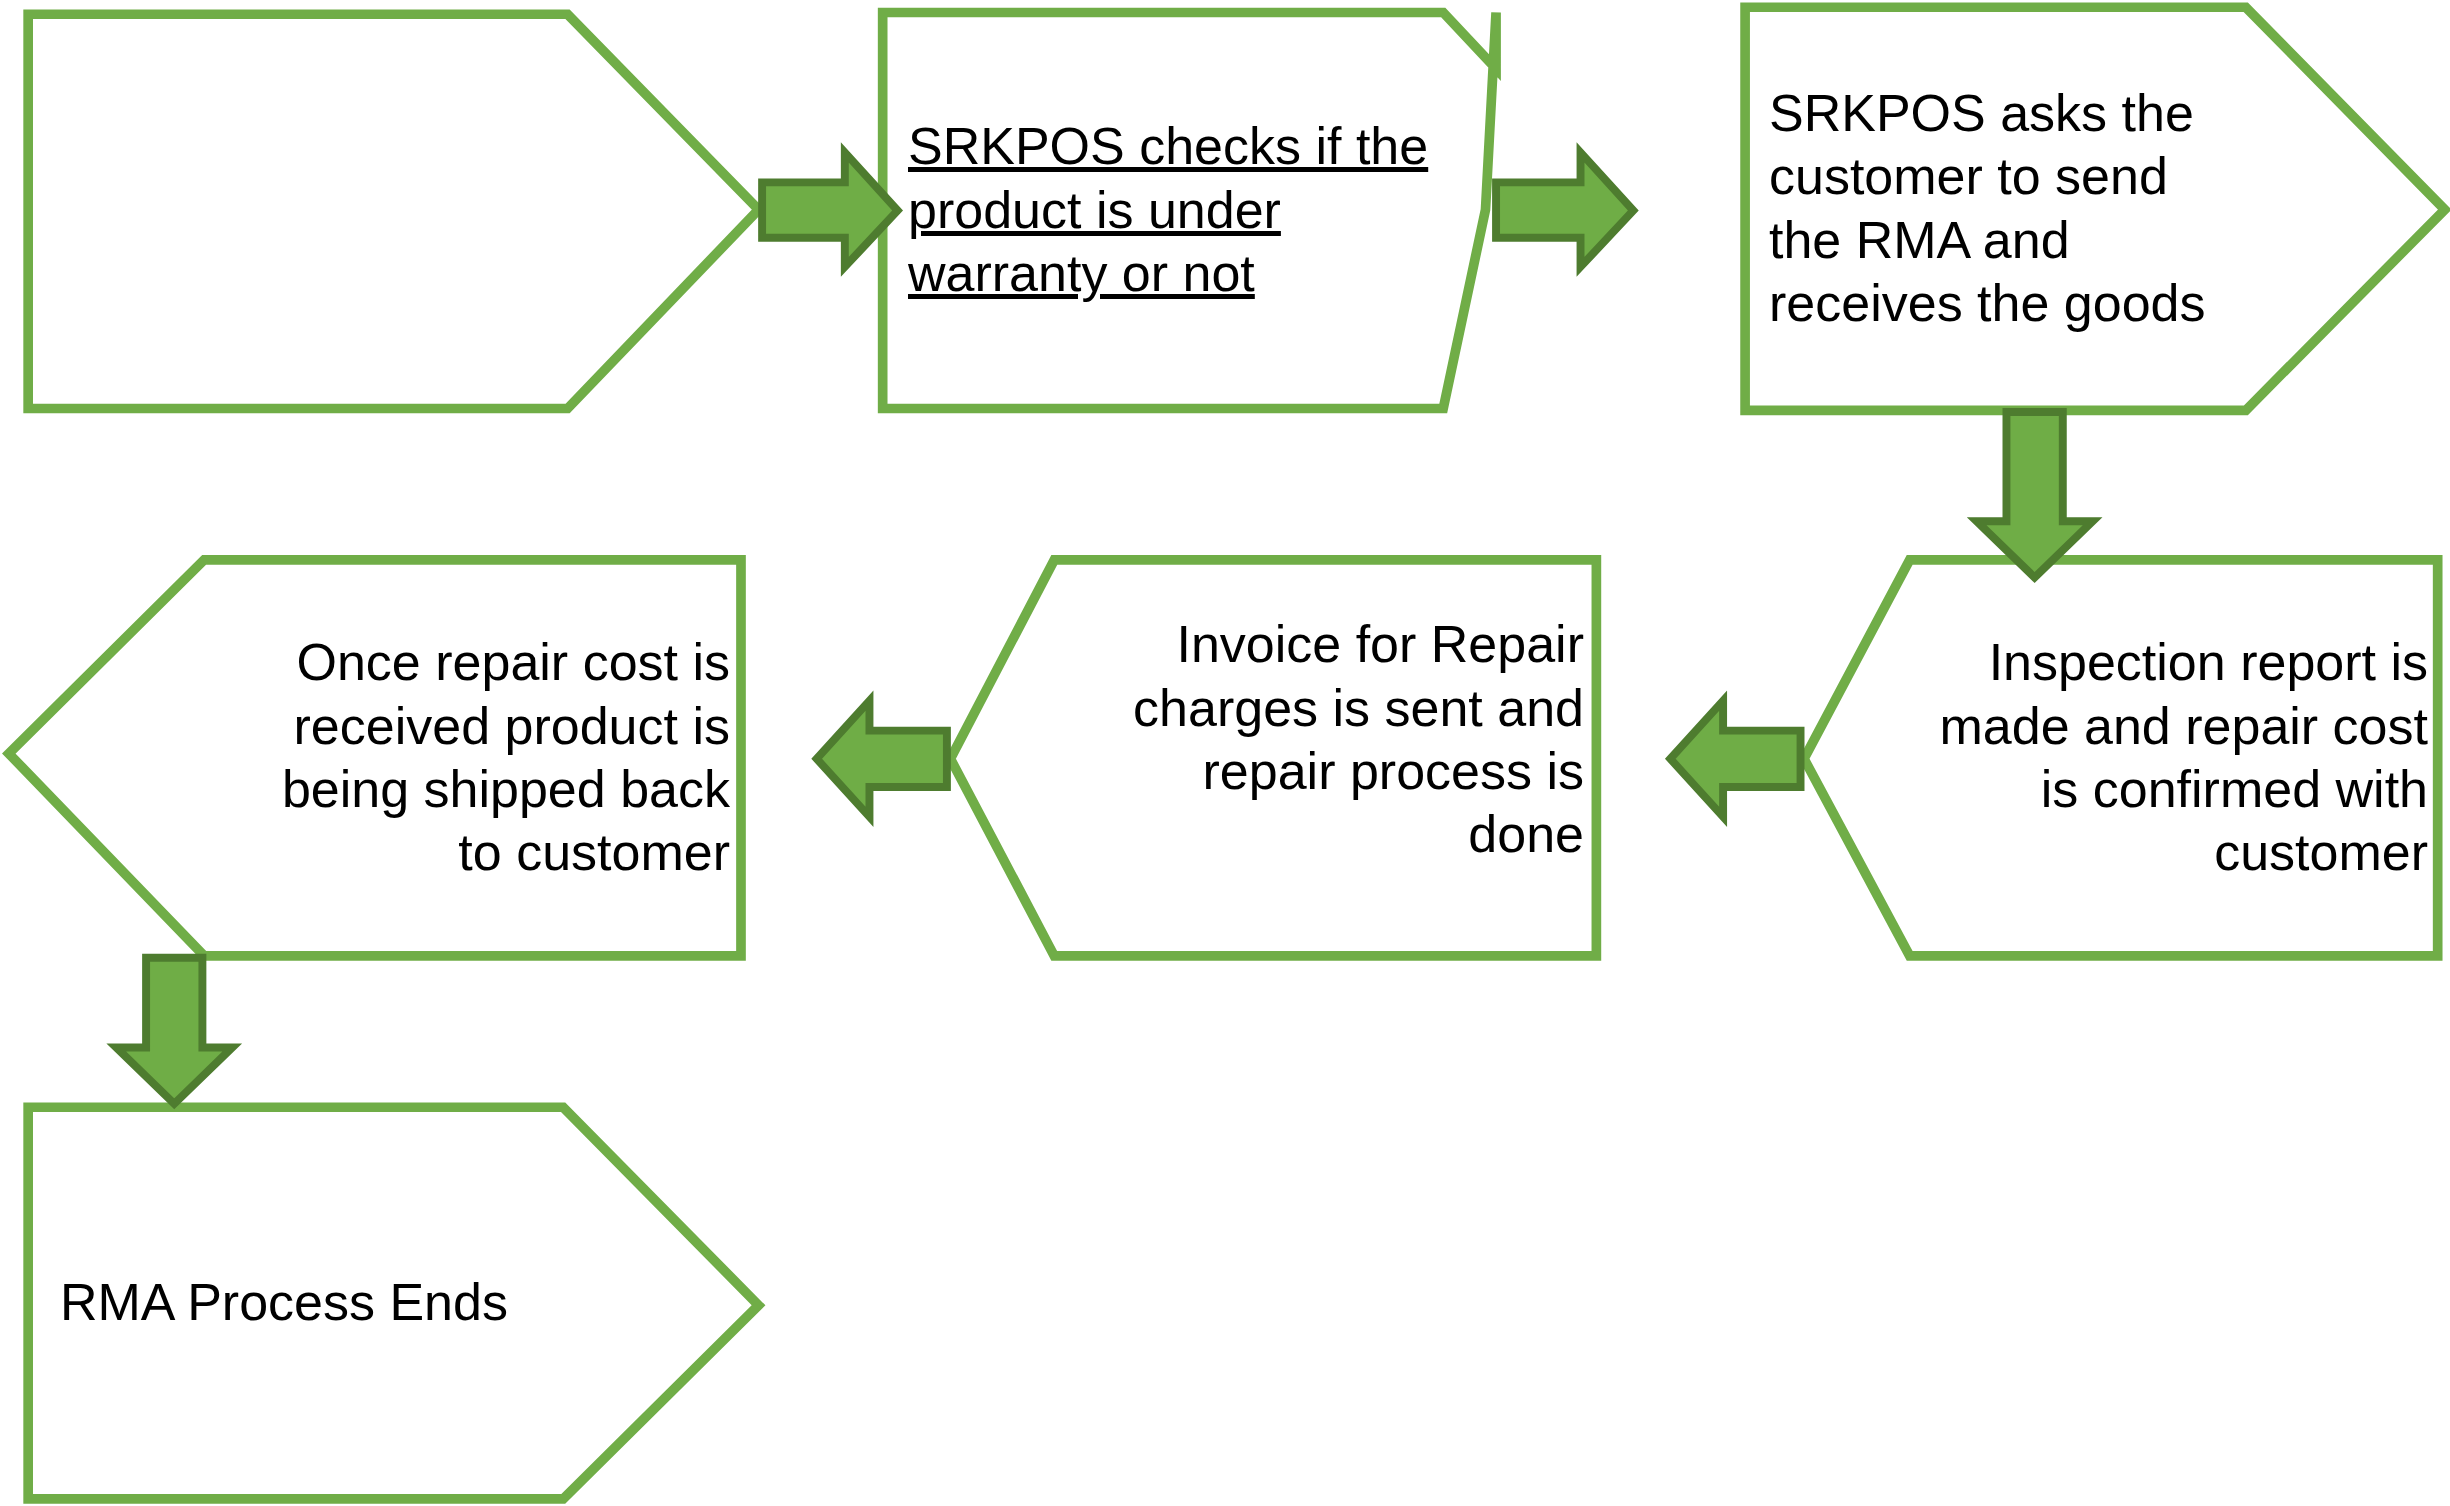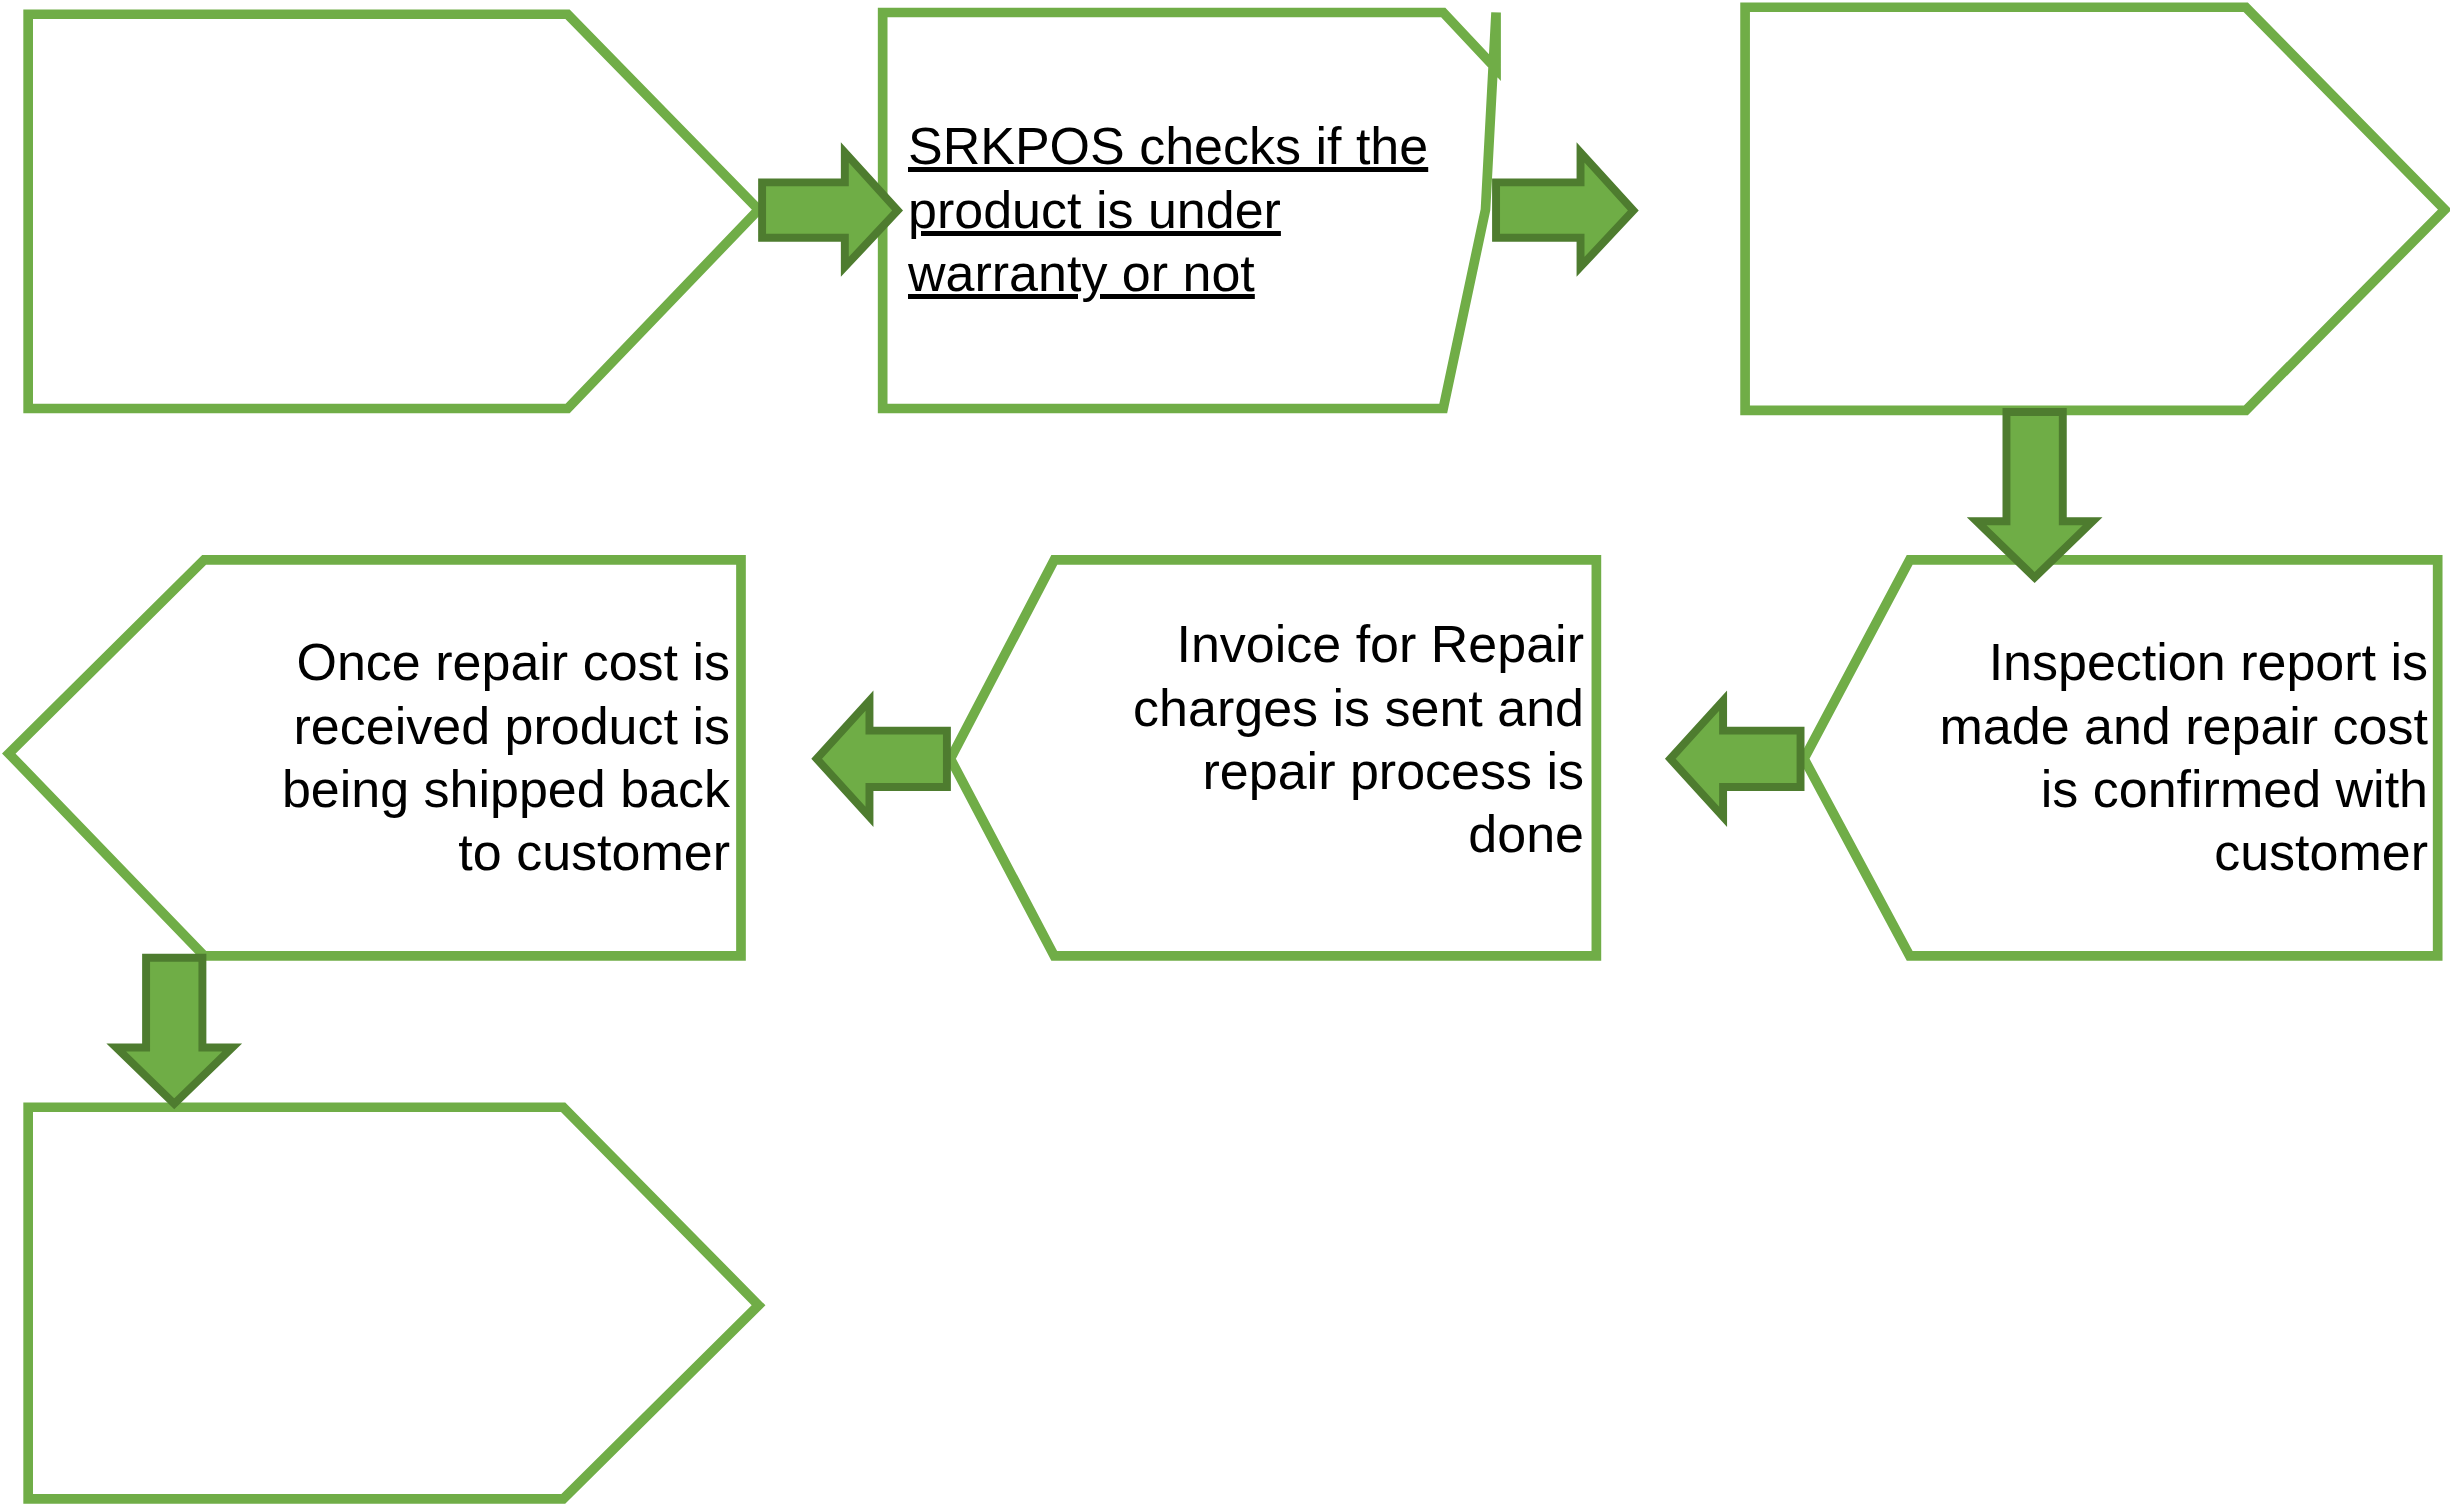--- a/index.html
+++ b/index.html
@@ -70,31 +70,36 @@
 
     <polygon points="166,1088 166,1196 200,1196 190,1196 190,1088" fill="#6FAD46" stroke="#4E7C2F" stroke-width="0"></polygon>
     <polygon points="166,1088 166,1190 132,1190 198,1254 264,1190 230,1190 230,1088" fill="#6FAD46" stroke="#4E7C2F" stroke-width="9" stroke-linejoin="miter"></polygon>
   </svg>
 
 
   <div class="node-label align-left" style="left:908px; top:12.3px; width:528px; height:396px;text-decoration:underline;">SRKPOS checks if the
 product is under
 warranty or not</div>
 
+  <div class="node-label align-left" style="left:1769px; top:7px; width:480px; height:403px;">SRKPOS asks the
+customer to send
+the RMA and
+receives the goods</div>
 
   <div class="node-label align-right" style="left:1875px; top:560px; width:553px; height:396px;">Inspection report is
 made and repair cost
 is confirmed with
 customer</div>
 
   <div class="node-label align-right" style="left:1038px; top:542px; width:546px; height:396px;">Invoice for Repair
 charges is sent and
 repair process is
 done</div>
 
   <div class="node-label align-right" style="left:176px; top:560px; width:554px; height:396px;">Once repair cost is
 received product is
 being shipped back
 to customer</div>
 
+  <div class="node-label align-left" style="left:60px; top:1107px; width:493px; height:392px;">RMA Process Ends</div>
 
 </div>
 
 
 </body></html>

